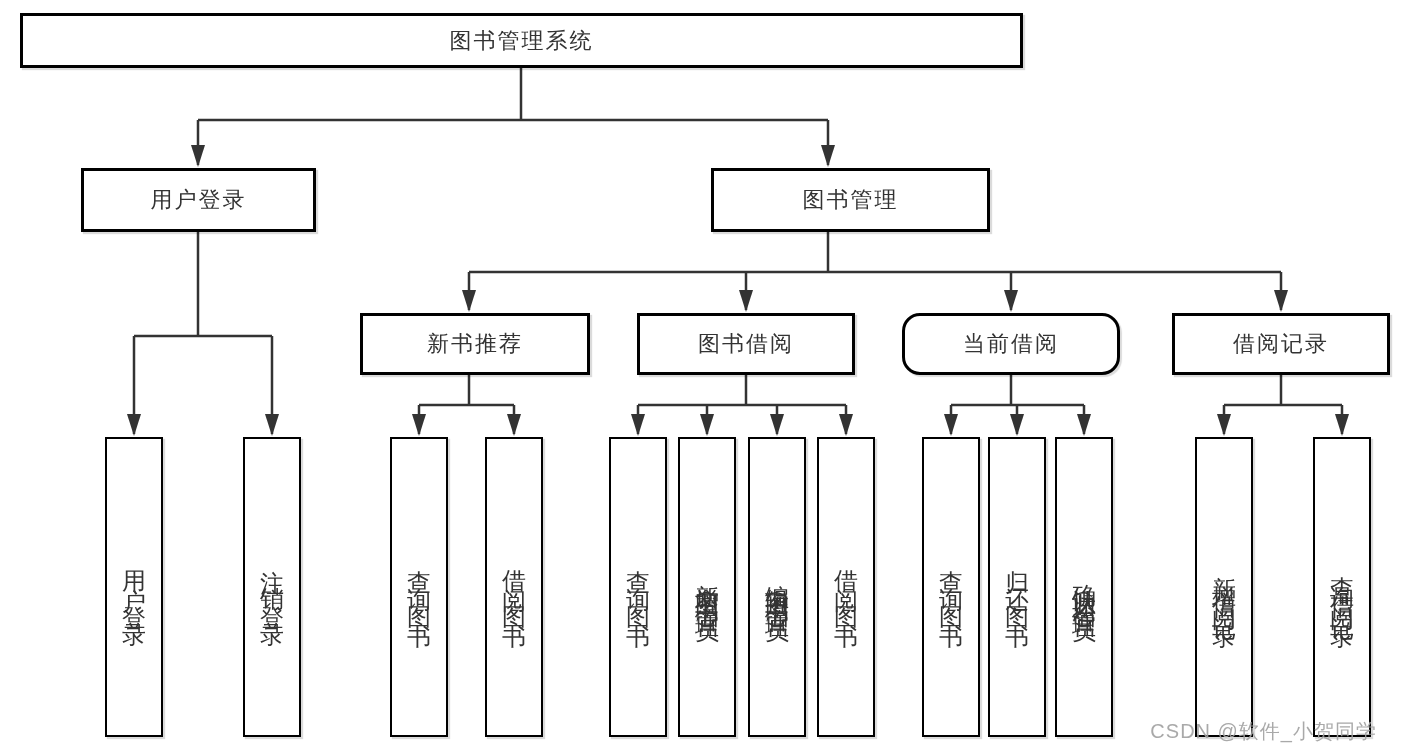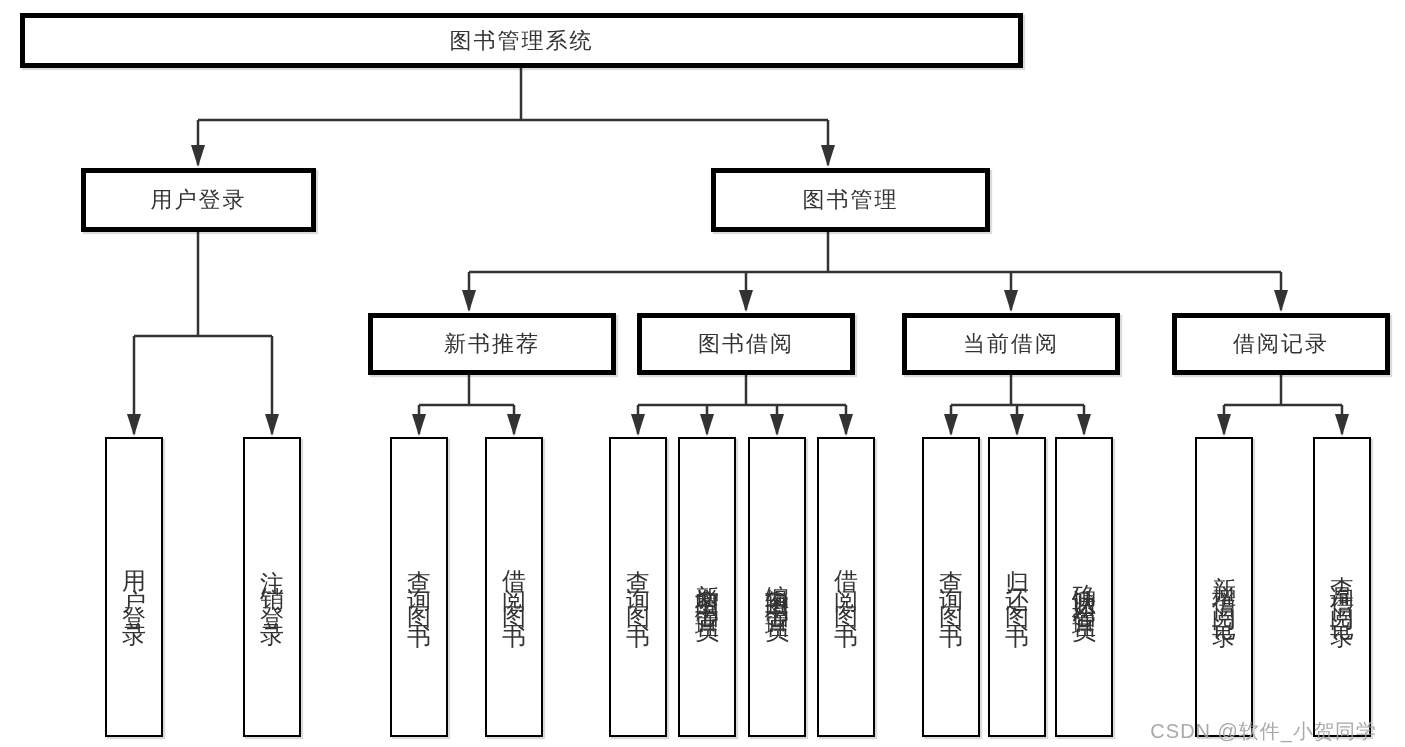--- a/index.html
+++ b/index.html
@@ -21,21 +21,21 @@
     height: 747px;
   }
   #edges line {
     stroke: #333333;
     stroke-width: 2.5;
   }
   .box {
     position: absolute;
     box-sizing: border-box;
     background: #ffffff;
-    border: 5px solid #000000;
+    border: 3px solid #000000;
     box-shadow: 2px 2px 1px rgba(0,0,0,0.14);
     display: flex;
     align-items: center;
     justify-content: center;
     color: #333333;
   }
   .hlabel {
     font-size: 22px;
     letter-spacing: 2px;
     white-space: nowrap;
@@ -133,27 +133,27 @@
     <span class="hlabel">图书管理系统</span>
   </div>
 
   <div class="box" style="left:81px; top:168px; width:235px; height:64px;">
     <span class="hlabel">用户登录</span>
   </div>
   <div class="box" style="left:711px; top:168px; width:279px; height:64px;">
     <span class="hlabel">图书管理</span>
   </div>
 
-  <div class="box" style="left:368px; top:313px; width:248px; height:62px;">
+  <div class="box" style="left:360px; top:313px; width:230px; height:62px;">
     <span class="hlabel">新书推荐</span>
   </div>
   <div class="box" style="left:637px; top:313px; width:218px; height:62px;">
     <span class="hlabel">图书借阅</span>
   </div>
-  <div class="box" style="left:902px; top:313px; width:218px; height:62px;">
+  <div class="box" style="left:902px; top:313px; width:218px; height:62px;border-radius:18px;">
     <span class="hlabel">当前借阅</span>
   </div>
   <div class="box" style="left:1172px; top:313px; width:218px; height:62px;">
     <span class="hlabel">借阅记录</span>
   </div>
 
   <div class="box" style="left:105px; top:437px; width:58px; height:300px; border-width:2.5px;">
     <span class="vlabel v-wide">用户登录</span>
   </div>
   <div class="box" style="left:243px; top:437px; width:58px; height:300px; border-width:2.5px;">

